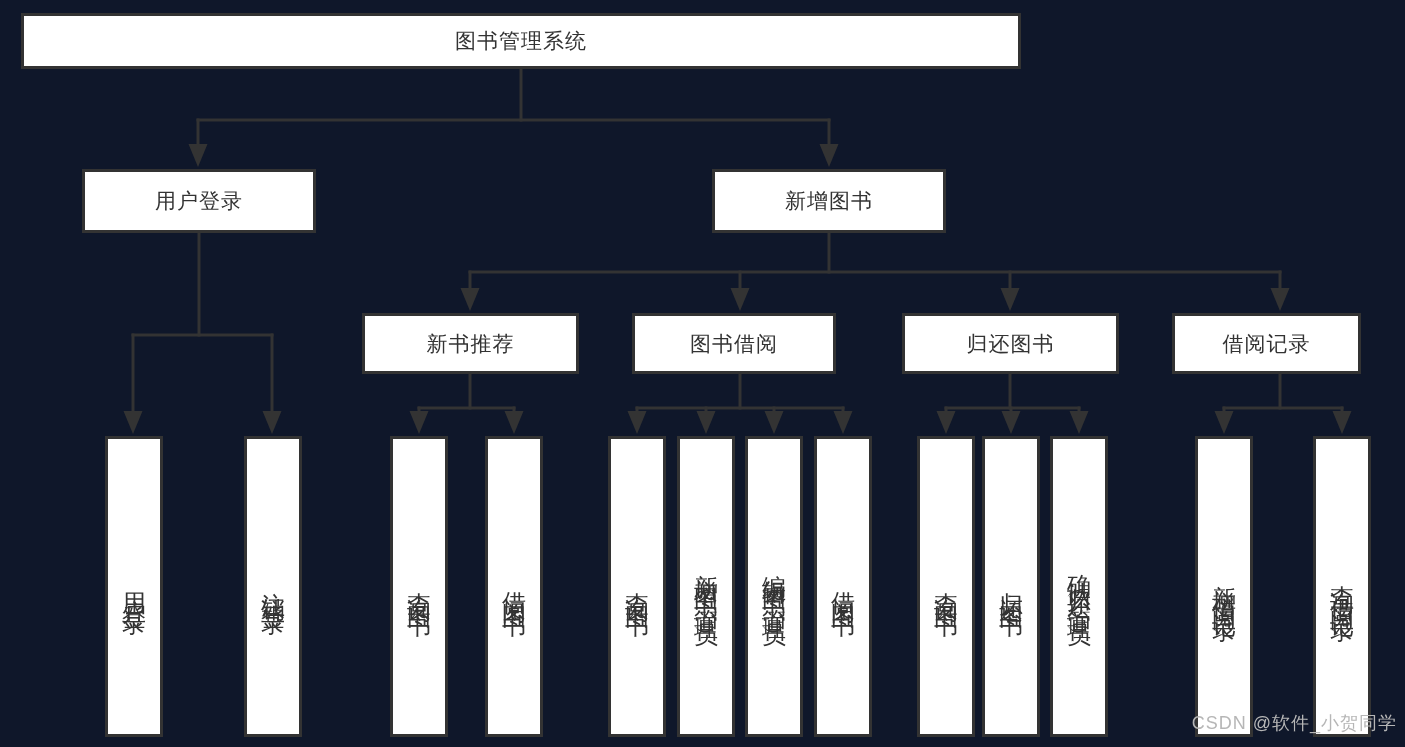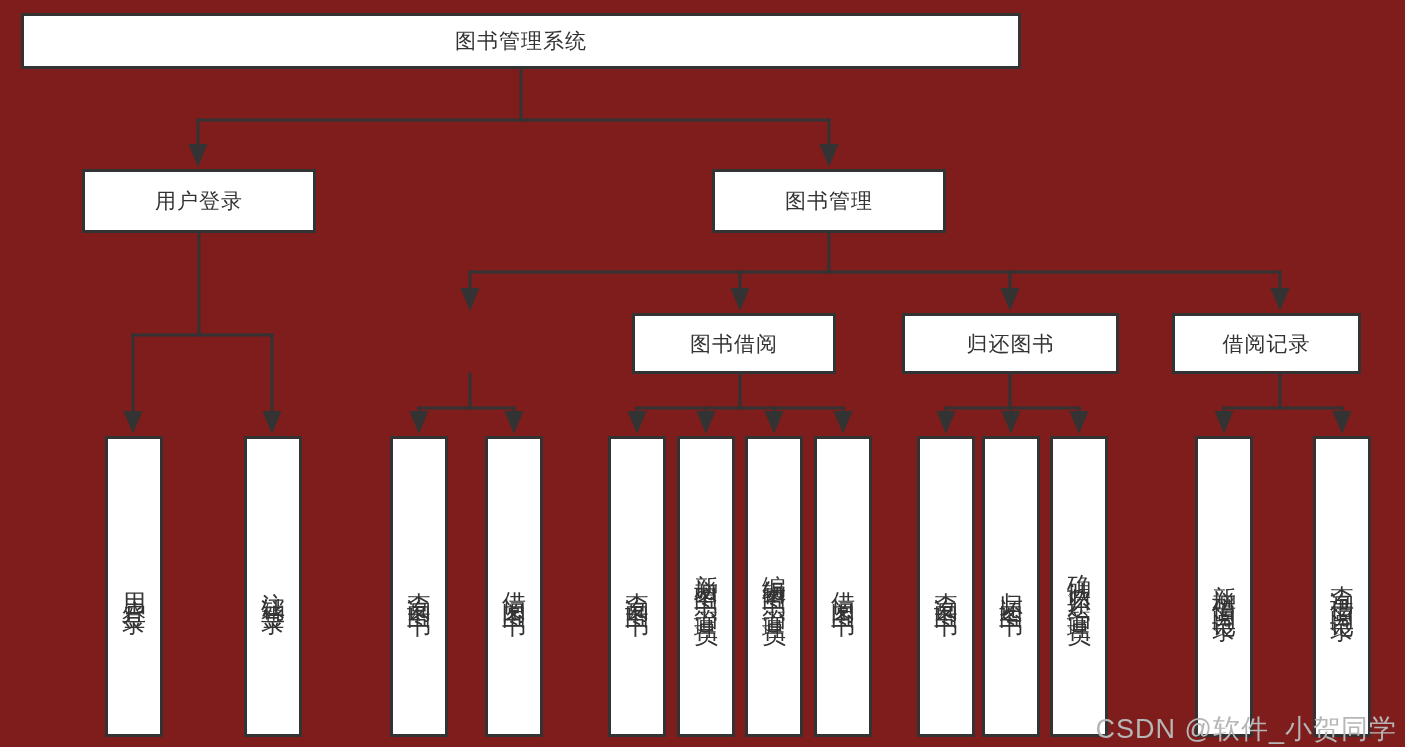--- a/index.html
+++ b/index.html
@@ -5,21 +5,21 @@
   html, body {
     margin: 0;
     padding: 0;
     background: #ffffff;
     font-family: "Liberation Sans", "DejaVu Sans", sans-serif;
   }
   .canvas {
     position: relative;
     width: 1405px;
     height: 747px;
-    background: #7f1d1d;
+    background: #0f172a;
     overflow: hidden;
   }
   .connectors {
     position: absolute;
     left: 0;
     top: 0;
     z-index: 1;
   }
   .box {
     position: absolute;
@@ -49,21 +49,21 @@
     letter-spacing: 7px;
     writing-mode: vertical-rl;
     text-orientation: mixed;
     white-space: nowrap;
   }
   .watermark {
     position: absolute;
     right: 8px;
     top: 711px;
     z-index: 3;
-    font-size: 27px;
+    font-size: 18px;
     color: #b6b6b6;
     letter-spacing: 1px;
     white-space: nowrap;
   }
 </style>
 </head>
 <body>
 
 <div class="canvas">
 
@@ -137,23 +137,26 @@
     </svg>
 
   <div class="box" style="left:21px;top:13px;width:1000px;height:56px">
     <span class="hlabel">图书管理系统</span>
   </div>
 
   <div class="box" style="left:82px;top:169px;width:234px;height:64px">
     <span class="hlabel">用户登录</span>
   </div>
   <div class="box" style="left:712px;top:169px;width:234px;height:64px">
-    <span class="hlabel">图书管理</span>
-  </div>
-
+    <span class="hlabel">新增图书</span>
+  </div>
+
+  <div class="box" style="left:362px;top:313px;width:217px;height:61px">
+    <span class="hlabel">新书推荐</span>
+  </div>
   <div class="box" style="left:632px;top:313px;width:204px;height:61px">
     <span class="hlabel">图书借阅</span>
   </div>
   <div class="box" style="left:902px;top:313px;width:217px;height:61px">
     <span class="hlabel">归还图书</span>
   </div>
   <div class="box" style="left:1172px;top:313px;width:189px;height:61px">
     <span class="hlabel">借阅记录</span>
   </div>
 

